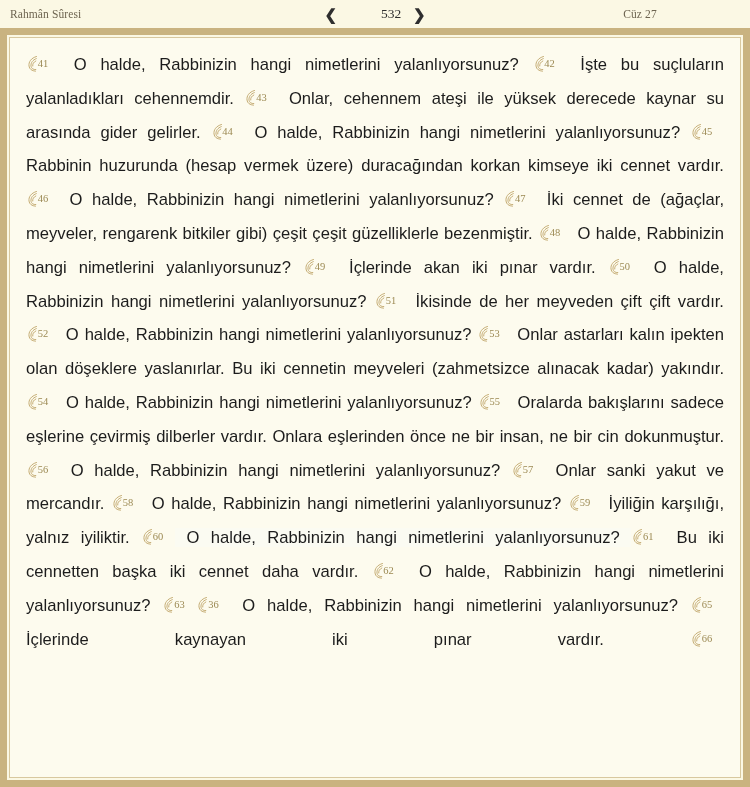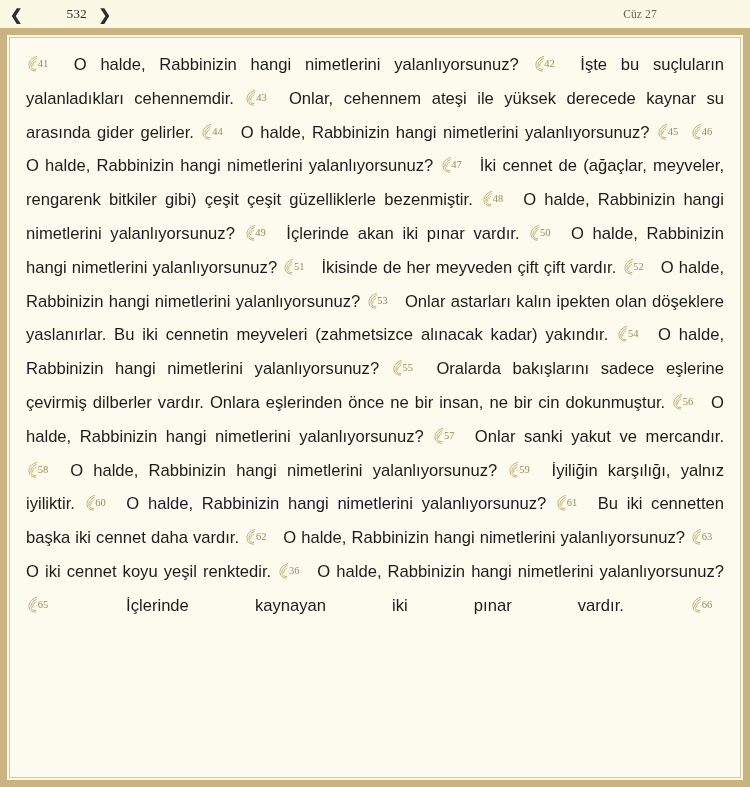--- a/index.html
+++ b/index.html
@@ -135,20 +135,21 @@
     font-family: "Liberation Serif", serif;
   }
   .ayah svg { display: block; }
 
   .hl { background: #fbfbf2; }
 </style>
 </head>
 <body>
 
 <div class="header">
+  <div class="header-side left">Rahmân Sûresi</div>
 
   <div class="pager">
     <span class="pager-arrow">❮</span>
     <span class="pager-num">532</span>
     <span class="pager-arrow">❯</span>
   </div>
 
   <div class="header-side right">Cüz 27</div>
 </div>
 
@@ -187,21 +188,21 @@
               </g>
             </svg>
           </span><span class="wreath-r"></span><span class="num">44</span></span><span> O halde, Rabbinizin hangi nimetlerini yalanlıyorsunuz? </span><span class="ayah"><span class="wreath-l">
             <svg width="11" height="19" viewBox="0 0 11 19">
               <g fill="none" stroke="#c6ae76" stroke-width="1" stroke-linecap="round">
                 <path d="M9.5 2.5 C4 4 1.5 8 2 12 C2.3 15 4.8 17 8.5 17.2"></path>
                 <path d="M9.3 4.6 C5.6 5.9 3.6 9 4 12.2 C4.3 14.4 6.2 15.8 8.8 15.6"></path>
                 <path d="M8.8 7 C6.6 8 5.4 10 5.7 12"></path>
               </g>
             </svg>
-          </span><span class="wreath-r"></span><span class="num">45</span></span><span class="ayah"><span class="wreath-l">
+          </span><span class="wreath-r"></span><span class="num">45</span></span><span> Rabbinin huzurunda (hesap vermek üzere) duracağından korkan kimseye iki cennet vardır. </span><span class="ayah"><span class="wreath-l">
             <svg width="11" height="19" viewBox="0 0 11 19">
               <g fill="none" stroke="#c6ae76" stroke-width="1" stroke-linecap="round">
                 <path d="M9.5 2.5 C4 4 1.5 8 2 12 C2.3 15 4.8 17 8.5 17.2"></path>
                 <path d="M9.3 4.6 C5.6 5.9 3.6 9 4 12.2 C4.3 14.4 6.2 15.8 8.8 15.6"></path>
                 <path d="M8.8 7 C6.6 8 5.4 10 5.7 12"></path>
               </g>
             </svg>
           </span><span class="wreath-r"></span><span class="num">46</span></span><span> O halde, Rabbinizin hangi nimetlerini yalanlıyorsunuz? </span><span class="ayah"><span class="wreath-l">
             <svg width="11" height="19" viewBox="0 0 11 19">
               <g fill="none" stroke="#c6ae76" stroke-width="1" stroke-linecap="round">
@@ -331,21 +332,21 @@
               </g>
             </svg>
           </span><span class="wreath-r"></span><span class="num">62</span></span><span> O halde, Rabbinizin hangi nimetlerini yalanlıyorsunuz? </span><span class="ayah"><span class="wreath-l">
             <svg width="11" height="19" viewBox="0 0 11 19">
               <g fill="none" stroke="#c6ae76" stroke-width="1" stroke-linecap="round">
                 <path d="M9.5 2.5 C4 4 1.5 8 2 12 C2.3 15 4.8 17 8.5 17.2"></path>
                 <path d="M9.3 4.6 C5.6 5.9 3.6 9 4 12.2 C4.3 14.4 6.2 15.8 8.8 15.6"></path>
                 <path d="M8.8 7 C6.6 8 5.4 10 5.7 12"></path>
               </g>
             </svg>
-          </span><span class="wreath-r"></span><span class="num">63</span></span><span> O iki cennet koyu yeşil renktedir. </span><span class="ayah"><span class="wreath-l">
+          </span><span class="wreath-r"></span><span class="num">63</span></span><span class="ayah"><span class="wreath-l">
             <svg width="11" height="19" viewBox="0 0 11 19">
               <g fill="none" stroke="#c6ae76" stroke-width="1" stroke-linecap="round">
                 <path d="M9.5 2.5 C4 4 1.5 8 2 12 C2.3 15 4.8 17 8.5 17.2"></path>
                 <path d="M9.3 4.6 C5.6 5.9 3.6 9 4 12.2 C4.3 14.4 6.2 15.8 8.8 15.6"></path>
                 <path d="M8.8 7 C6.6 8 5.4 10 5.7 12"></path>
               </g>
             </svg>
           </span><span class="wreath-r"></span><span class="num">36</span></span><span> O halde, Rabbinizin hangi nimetlerini yalanlıyorsunuz? </span><span class="ayah"><span class="wreath-l">
             <svg width="11" height="19" viewBox="0 0 11 19">
               <g fill="none" stroke="#c6ae76" stroke-width="1" stroke-linecap="round">

